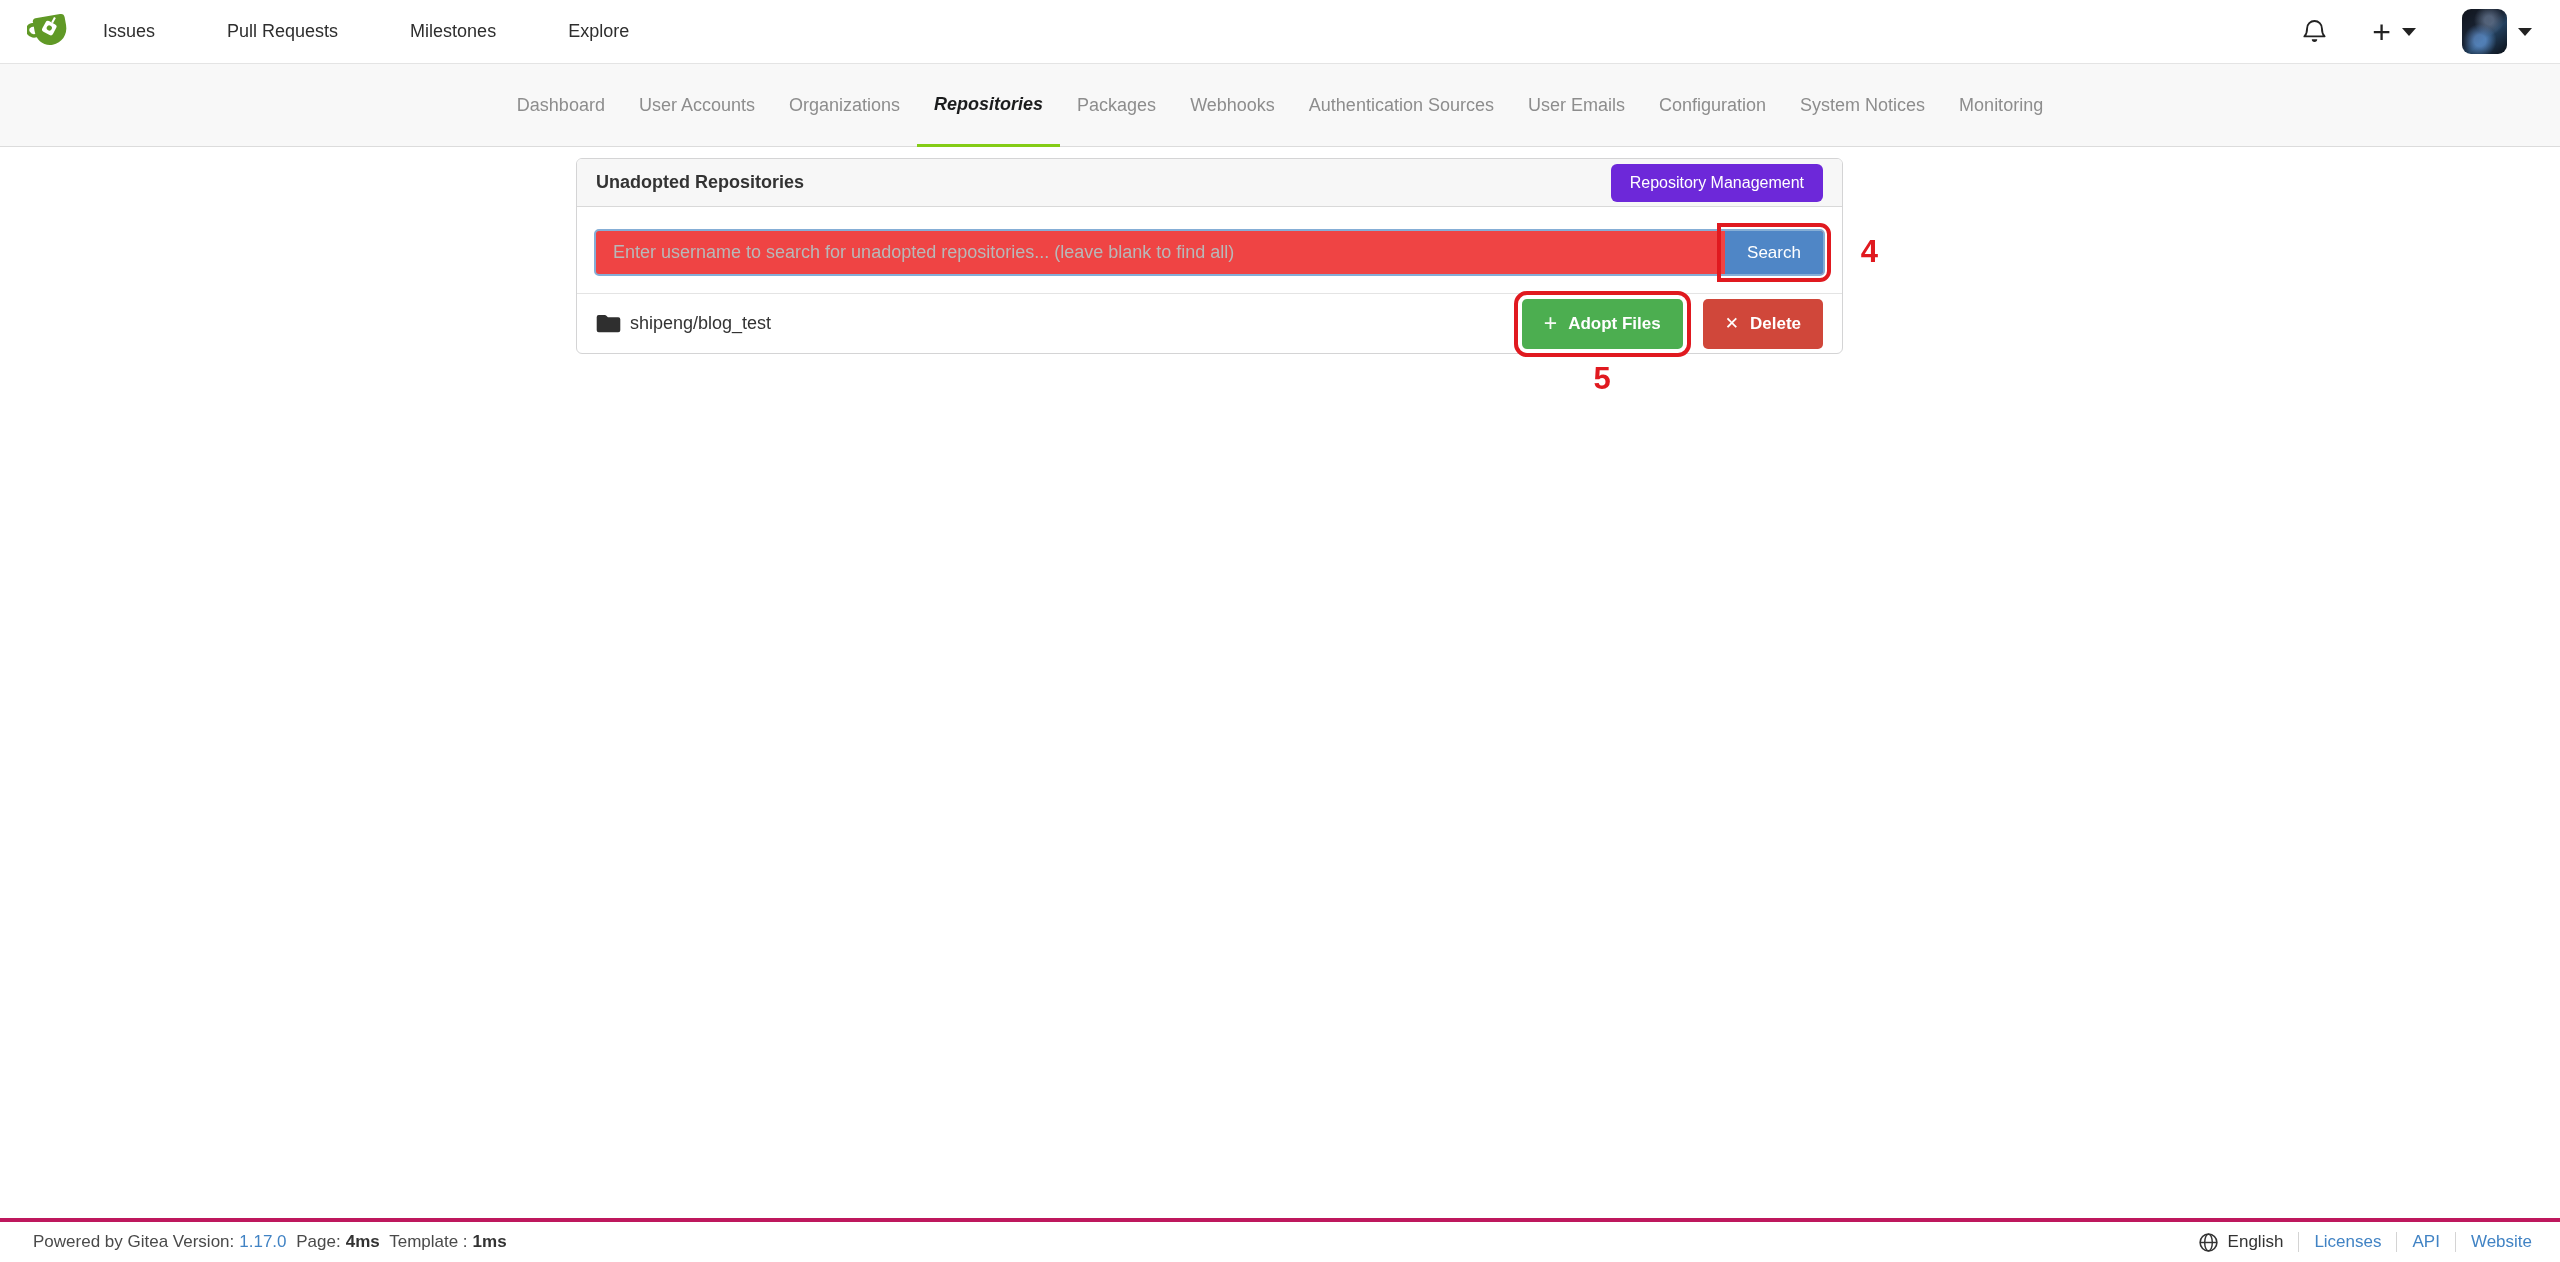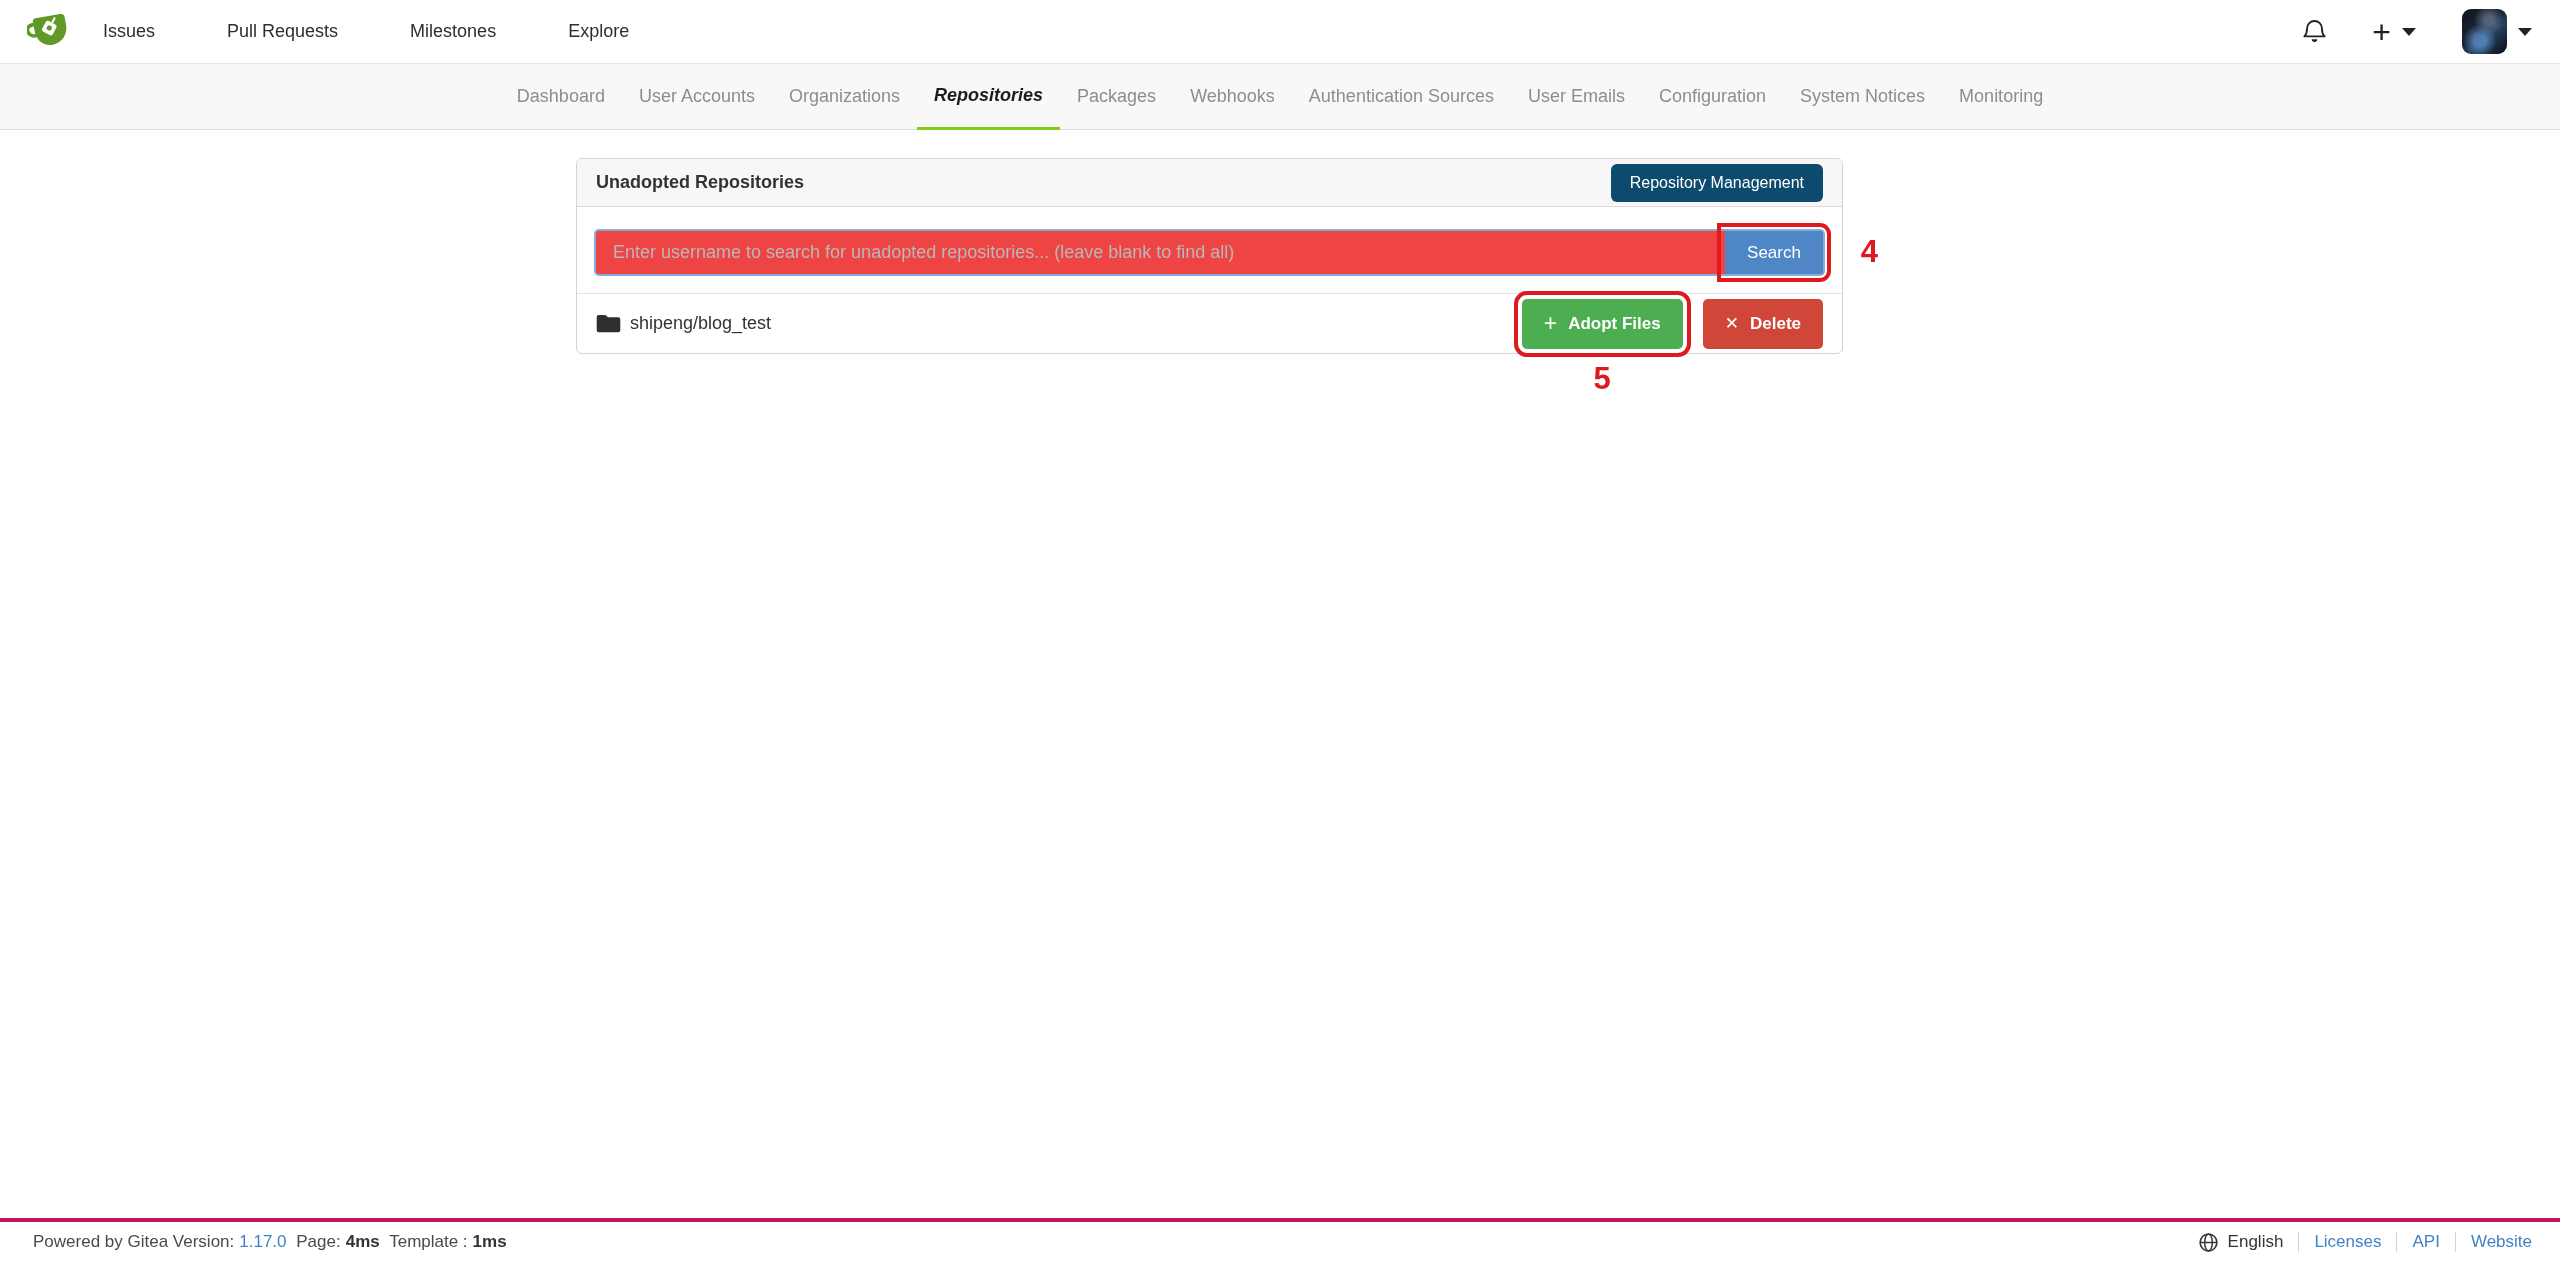--- a/index.html
+++ b/index.html
@@ -41,21 +41,21 @@
   .avatar {
     width: 45px; height: 45px; border-radius: 9px;
     background:
       radial-gradient(circle at 40% 70%, rgba(120,180,255,.55) 0 14%, transparent 40%),
       radial-gradient(circle at 60% 25%, rgba(140,160,190,.5) 0 10%, transparent 35%),
       linear-gradient(140deg, #10141c 0%, #1a2536 45%, #23405e 60%, #0b0f16 100%);
   }
 
   
   .tabbar {
-    position: absolute; left: 0; top: 63px; width: 100%; height: 67px;
+    position: absolute; left: 0; top: 63px; width: 100%; height: 84px;
     background: #f8f8f8;
     border-top: 1px solid #e4e4e4;
     border-bottom: 1px solid #dcdcdc;
     display: flex; justify-content: center; align-items: stretch;
   }
   .tab {
     display: flex; align-items: center;
     padding: 0 17px;
     font-size: 18px;
     color: #8d8d8d;
@@ -83,21 +83,21 @@
     border-bottom: 1px solid #d9d9d9;
     border-radius: 5px 5px 0 0;
     display: flex; align-items: center;
     padding: 0 19px;
   }
   .panel-title { font-size: 18px; font-weight: 700; color: #333; }
   .mgmt-btn {
     margin-left: auto;
     height: 38px;
     padding: 0 19px;
-    background: #0c4a6e;
+    background: #6d28d9;
     color: #fff;
     font-size: 16px;
     border: none; border-radius: 6px;
     cursor: pointer;
     font-family: inherit;
   }
 
   .panel-search {
     padding: 22px 17px 17px;
     position: relative;

